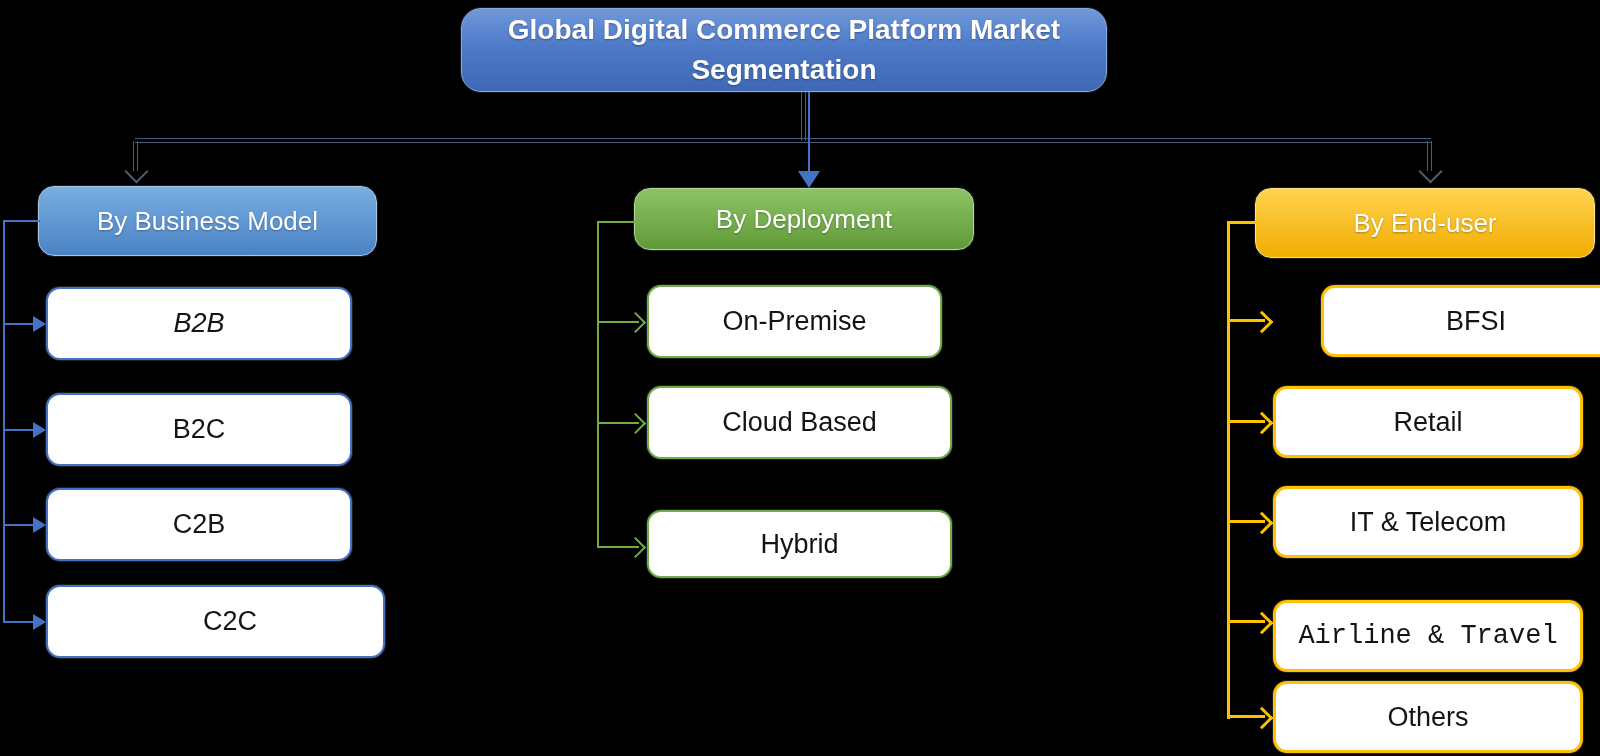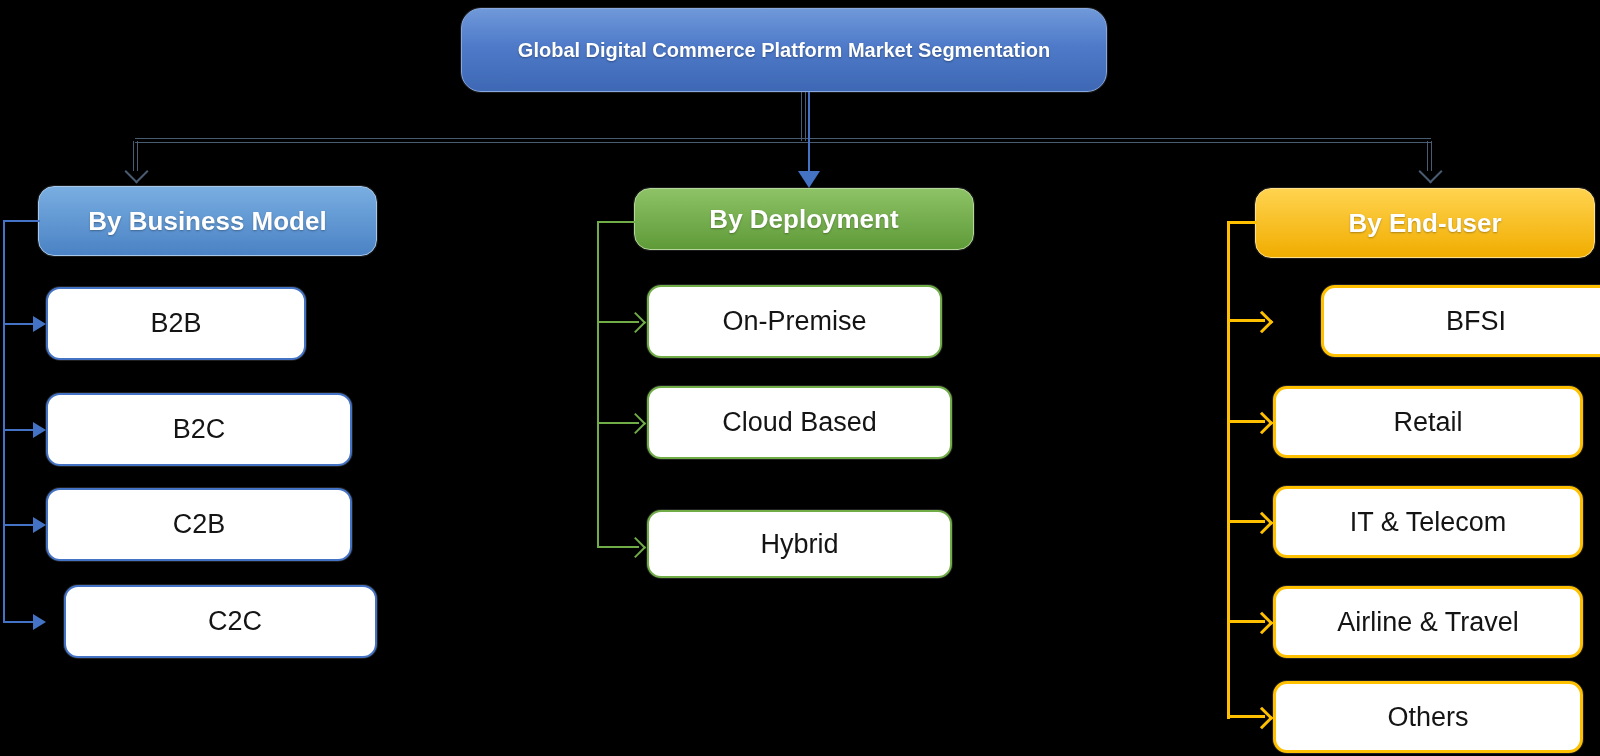--- a/index.html
+++ b/index.html
@@ -10,30 +10,30 @@
   .abs{position:absolute;box-sizing:border-box;}
   
   #title-box{
     left:461px;top:8px;width:646px;height:84px;border-radius:20px;
     background:linear-gradient(180deg,#7099d9 0%,#4e7ac9 45%,#3e68b4 100%);
     border:1px solid #89a8e0;
     display:flex;align-items:center;justify-content:center;text-align:center;
     box-shadow:0 0 0 1px rgba(255,255,255,0.10);
   }
   #title-box .txt{
-    color:#fff;font-weight:bold;font-size:20px;line-height:40px;padding:0 28px;
+    color:#fff;font-weight:bold;font-size:28px;line-height:40px;padding:0 28px;
     text-shadow:0 1px 2px rgba(0,0,0,0.35);
   }
   
   .header-box{
     border-radius:16px;display:flex;align-items:center;justify-content:center;
     box-shadow:0 0 0 1px rgba(255,255,255,0.10);
   }
   .header-box .txt{
-    color:#fff;font-weight:bold;font-size:26px;text-shadow:0 1px 2px rgba(0,0,0,0.30);
+    color:#fff;font-weight:normal;font-size:26px;text-shadow:0 1px 2px rgba(0,0,0,0.30);
   }
   .item-box{
     background:#fff;border-radius:14px;display:flex;align-items:center;justify-content:center;
     box-shadow:0 0 0 1px rgba(255,255,255,0.12);
   }
   .item-box .txt{color:#141414;font-size:27px;}
   
   .hline,.vline{position:absolute;box-sizing:border-box;}
   .dbl-h{height:5px;border-top:1px solid #4a5c72;border-bottom:1px solid #4a5c72;background:transparent;}
   .dbl-v{width:5px;border-left:1px solid #4a5c72;border-right:1px solid #4a5c72;background:transparent;}
@@ -62,36 +62,36 @@
 
   <div class="vline dbl-v" style="left:1427px;top:141px;height:30px;"></div>
   <div class="chev-down" style="left:1422px;top:163px;"></div>
 
 <div>
       <div class="header-box abs" style="left: 38px; top: 186px; width: 339px; height: 70px; background: linear-gradient(rgb(121, 174, 225) 0%, rgb(74, 130, 196) 100%); border: 1px solid rgb(167, 200, 234);">
         <div class="txt">By Business Model</div>
       </div>
       <div class="hline" style="left: 3px; top: 220px; width: 37px; height: 2px; background: rgb(68, 114, 196);"></div>
       <div class="vline" style="left: 3px; top: 221px; width: 2px; height: 402px; background: rgb(68, 114, 196);"></div>
-      <div class="item-box abs" style="left: 46px; top: 287px; width: 260px; height: 73px; border: 2.5px solid rgb(68, 114, 196);">
+      <div class="item-box abs" style="left: 46px; top: 287px; width: 306px; height: 73px; border: 2.5px solid rgb(68, 114, 196); font-style: italic;">
         <div class="txt">B2B</div>
       </div>
       <div class="hline" style="left: 3px; top: 323px; width: 35px; height: 2px; background: rgb(68, 114, 196);"></div>
       <div class="tri-right" style="left: 33px; top: 316px; border-left: 13px solid rgb(68, 114, 196);"></div>
       <div class="item-box abs" style="left: 46px; top: 393px; width: 306px; height: 73px; border: 2.5px solid rgb(68, 114, 196);">
         <div class="txt">B2C</div>
       </div>
       <div class="hline" style="left: 3px; top: 429px; width: 35px; height: 2px; background: rgb(68, 114, 196);"></div>
       <div class="tri-right" style="left: 33px; top: 422px; border-left: 13px solid rgb(68, 114, 196);"></div>
       <div class="item-box abs" style="left: 46px; top: 488px; width: 306px; height: 73px; border: 2.5px solid rgb(68, 114, 196); text-align: right;">
         <div class="txt">C2B</div>
       </div>
       <div class="hline" style="left: 3px; top: 524px; width: 35px; height: 2px; background: rgb(68, 114, 196);"></div>
       <div class="tri-right" style="left: 33px; top: 517px; border-left: 13px solid rgb(68, 114, 196);"></div>
-      <div class="item-box abs" style="left: 64px; top: 585px; width: 313px; height: 73px; border: 2.5px solid rgb(68, 114, 196); padding-left: 29px;">
+      <div class="item-box abs" style="left: 46px; top: 585px; width: 339px; height: 73px; border: 2.5px solid rgb(68, 114, 196); padding-left: 29px;">
         <div class="txt">C2C</div>
       </div>
       <div class="hline" style="left: 3px; top: 621px; width: 35px; height: 2px; background: rgb(68, 114, 196);"></div>
       <div class="tri-right" style="left: 33px; top: 614px; border-left: 13px solid rgb(68, 114, 196);"></div>
     </div>
     <div>
       <div class="header-box abs" style="left: 634px; top: 188px; width: 340px; height: 62px; background: linear-gradient(rgb(141, 195, 102) 0%, rgb(95, 154, 56) 100%); border: 1px solid rgb(181, 214, 155);">
         <div class="txt">By Deployment</div>
       </div>
       <div class="hline" style="left: 597px; top: 221px; width: 39px; height: 2px; background: rgb(112, 173, 71);"></div>
@@ -126,21 +126,21 @@
       <div class="item-box abs" style="left: 1273px; top: 386px; width: 310px; height: 72px; border: 3px solid rgb(255, 192, 0);">
         <div class="txt">Retail</div>
       </div>
       <div class="hline" style="left: 1227px; top: 420px; width: 38px; height: 3px; background: rgb(255, 192, 0);"></div>
       <div class="chev-right" style="left: 1254px; top: 415px; width: 13px; height: 13px; border-top: 3px solid rgb(255, 192, 0); border-right: 3px solid rgb(255, 192, 0);"></div>
       <div class="item-box abs" style="left: 1273px; top: 486px; width: 310px; height: 72px; border: 3px solid rgb(255, 192, 0);">
         <div class="txt">IT &amp; Telecom</div>
       </div>
       <div class="hline" style="left: 1227px; top: 520px; width: 38px; height: 3px; background: rgb(255, 192, 0);"></div>
       <div class="chev-right" style="left: 1254px; top: 515px; width: 13px; height: 13px; border-top: 3px solid rgb(255, 192, 0); border-right: 3px solid rgb(255, 192, 0);"></div>
-      <div class="item-box abs" style="left: 1273px; top: 586px; width: 310px; height: 72px; border: 3px solid rgb(255, 192, 0);">
+      <div class="item-box abs" style="left: 1273px; top: 600px; width: 310px; height: 72px; border: 3px solid rgb(255, 192, 0); font-family: Liberation Mono, monospace;">
         <div class="txt">Airline &amp; Travel</div>
       </div>
       <div class="hline" style="left: 1227px; top: 620px; width: 38px; height: 3px; background: rgb(255, 192, 0);"></div>
       <div class="chev-right" style="left: 1254px; top: 615px; width: 13px; height: 13px; border-top: 3px solid rgb(255, 192, 0); border-right: 3px solid rgb(255, 192, 0);"></div>
       <div class="item-box abs" style="left: 1273px; top: 681px; width: 310px; height: 72px; border: 3px solid rgb(255, 192, 0);">
         <div class="txt">Others</div>
       </div>
       <div class="hline" style="left: 1227px; top: 715px; width: 38px; height: 3px; background: rgb(255, 192, 0);"></div>
       <div class="chev-right" style="left: 1254px; top: 710px; width: 13px; height: 13px; border-top: 3px solid rgb(255, 192, 0); border-right: 3px solid rgb(255, 192, 0);"></div>
     </div>

